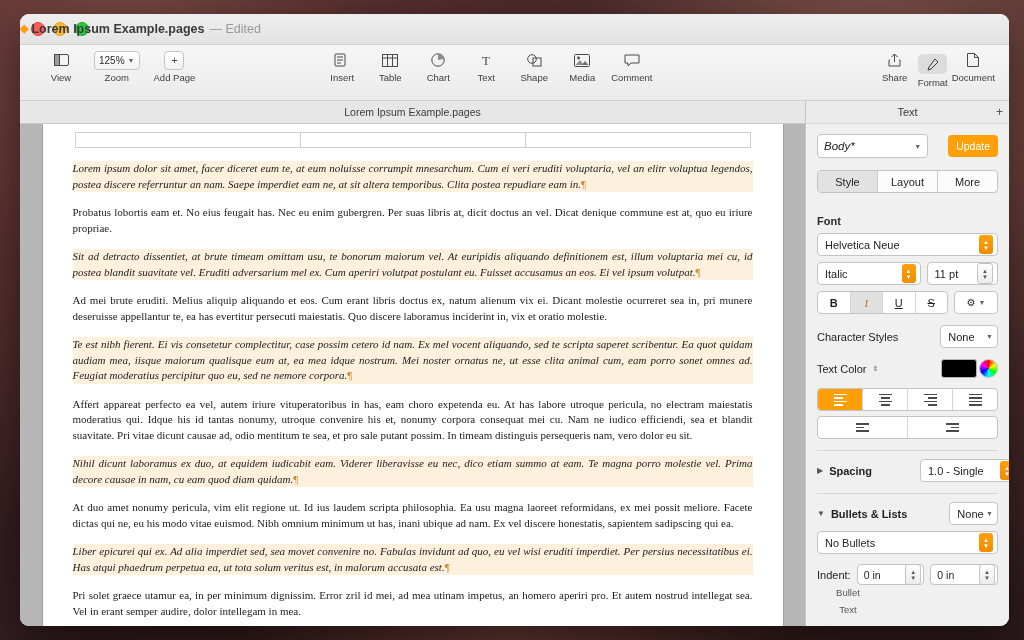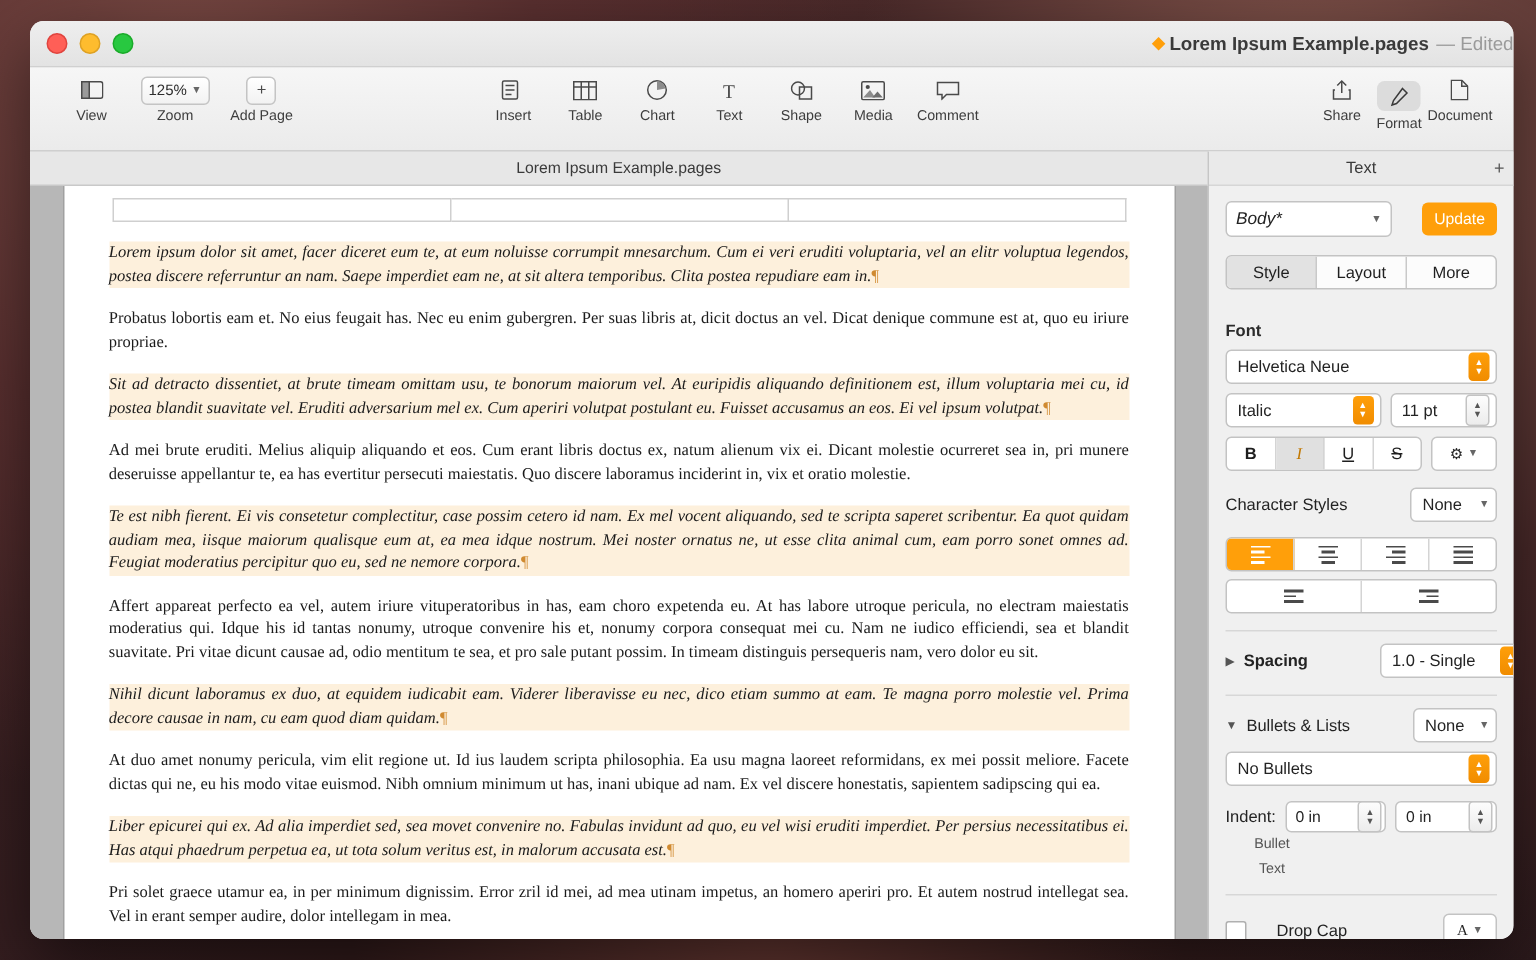--- a/index.html
+++ b/index.html
@@ -52,21 +52,21 @@
   .tl {
     width: 12px; height: 12px; border-radius: 50%;
   }
   .tl.red { background: #ff5f57; border: 0.5px solid #e0443e; }
   .tl.yellow { background: #febc2e; border: 0.5px solid #dea123; }
   .tl.green { background: #28c840; border: 0.5px solid #1aab29; }
 
   .title-center {
     position: absolute;
     left: 0; right: 0;
-    text-align: right;
+    text-align: left;
     font-size: 12.5px;
     font-weight: bold;
     color: #3a3a3a;
     pointer-events: none;
   }
   .doc-icon {
     display: inline-block;
     color: #ff9f0a;
     font-size: 11px;
     margin-right: 3px;
@@ -655,20 +655,27 @@
         </div>
 
         <div class="lbl-row">
           <span class="lbl">Character Styles</span>
           <div class="field">
             <span>None</span>
             <span class="chev">▼</span>
           </div>
         </div>
 
+        <div class="lbl-row">
+          <span class="lbl">Text Color</span>
+          <span class="chev">⇕</span>
+          <div style="flex:1"></div>
+          <div class="color-swatch"></div>
+          <div class="color-wheel"></div>
+        </div>
 
         <div class="align-bar">
           <div class="on">
             <span class="al-lines">
                 <i style="width:13px"></i>
                 <i style="width:9px"></i>
                 <i style="width:13px"></i>
                 <i style="width:9px"></i>
               </span>
           </div>
@@ -724,21 +731,21 @@
           <div class="field" style="width:86px;flex:none">
             <span>1.0 - Single</span>
             <span class="stepper">▲<br>▼</span>
           </div>
         </div>
 
         <div class="sep-line"></div>
 
         <div class="lbl-row" style="margin-top:8px">
           <span class="tri">▼</span>
-          <span class="lbl" style="font-weight:normal">Bullets &amp; Lists</span>
+          <span class="lbl" style="font-weight:bold">Bullets &amp; Lists</span>
           <div class="field">
             <span>None</span>
             <span class="chev">▼</span>
           </div>
         </div>
 
         <div class="field">
           <span>No Bullets</span>
           <span class="stepper">▲<br>▼</span>
         </div>

